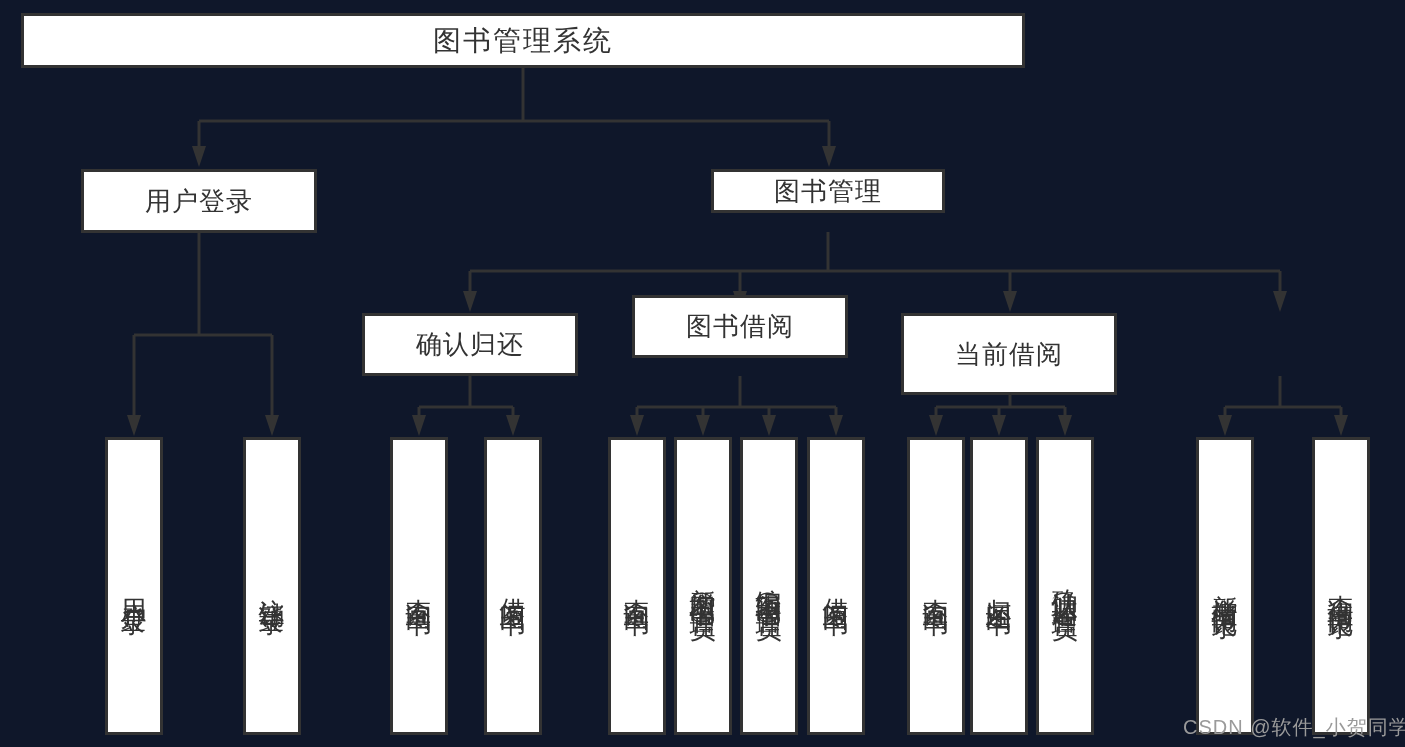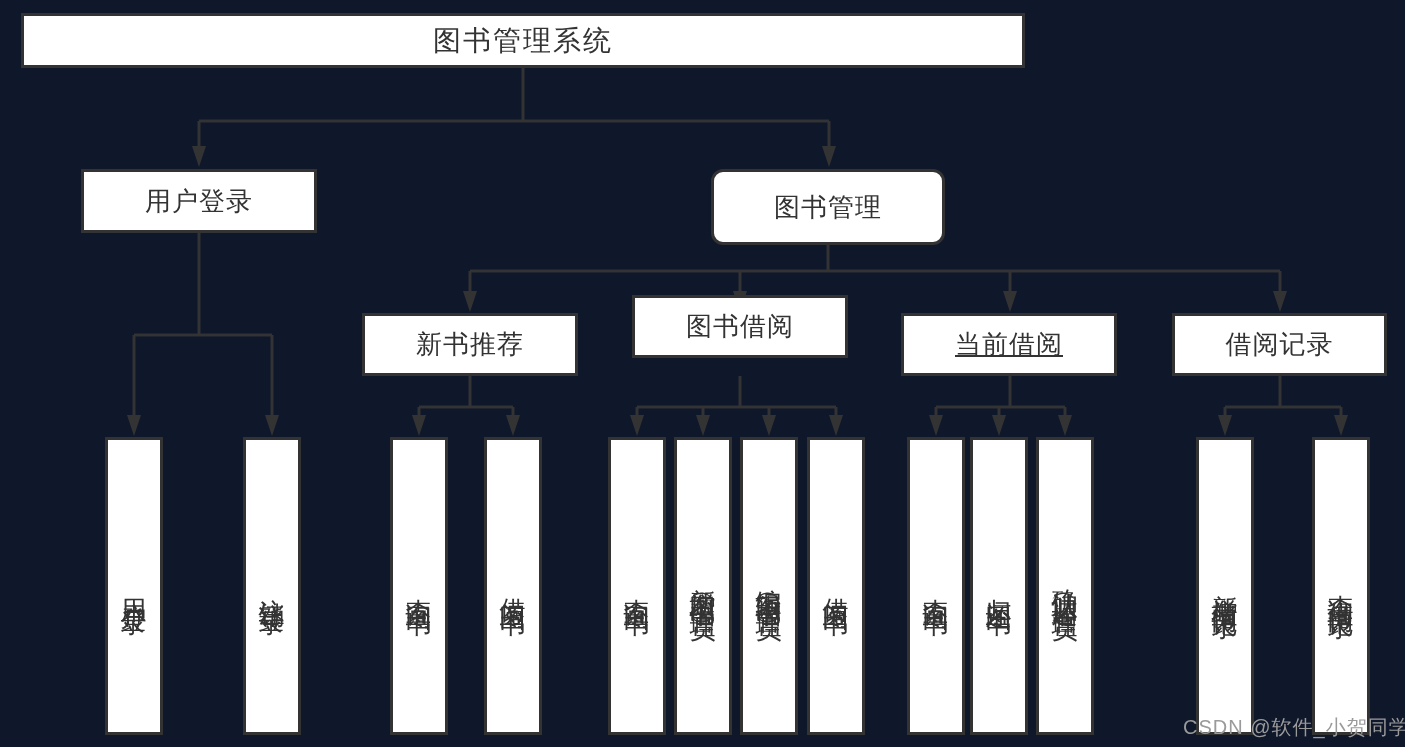--- a/index.html
+++ b/index.html
@@ -85,35 +85,32 @@
     </g>
   </svg>
 
   <div class="box" style="left:21px; top:13px; width:1004px; height:55px;">
     <span class="hlabel root-label">图书管理系统</span>
   </div>
 
   <div class="box" style="left:81px; top:169px; width:236px; height:64px;">
     <span class="hlabel">用户登录</span>
   </div>
-  <div class="box" style="left:711px; top:169px; width:234px; height:76px;border-radius:12px;">
+  <div class="box" style="left:711px; top:169px; width:234px; height:44px;">
     <span class="hlabel">图书管理</span>
   </div>
 
   <div class="box" style="left:362px; top:313px; width:216px; height:63px;">
-    <span class="hlabel">新书推荐</span>
+    <span class="hlabel">确认归还</span>
   </div>
   <div class="box" style="left:632px; top:295px; width:216px; height:63px;">
     <span class="hlabel">图书借阅</span>
   </div>
-  <div class="box" style="left:901px; top:313px; width:216px; height:63px;text-decoration:underline;">
+  <div class="box" style="left:901px; top:313px; width:216px; height:82px;">
     <span class="hlabel">当前借阅</span>
-  </div>
-  <div class="box" style="left:1172px; top:313px; width:215px; height:63px;">
-    <span class="hlabel">借阅记录</span>
   </div>
 
   <div class="box vbox" style="left:105px; top:437px; width:58px; height:298px;">
     <span class="vlabel">用户登录</span>
   </div>
   <div class="box vbox" style="left:243px; top:437px; width:58px; height:298px;">
     <span class="vlabel">注销登录</span>
   </div>
 
   <div class="box vbox" style="left:390px; top:437px; width:58px; height:298px;">

